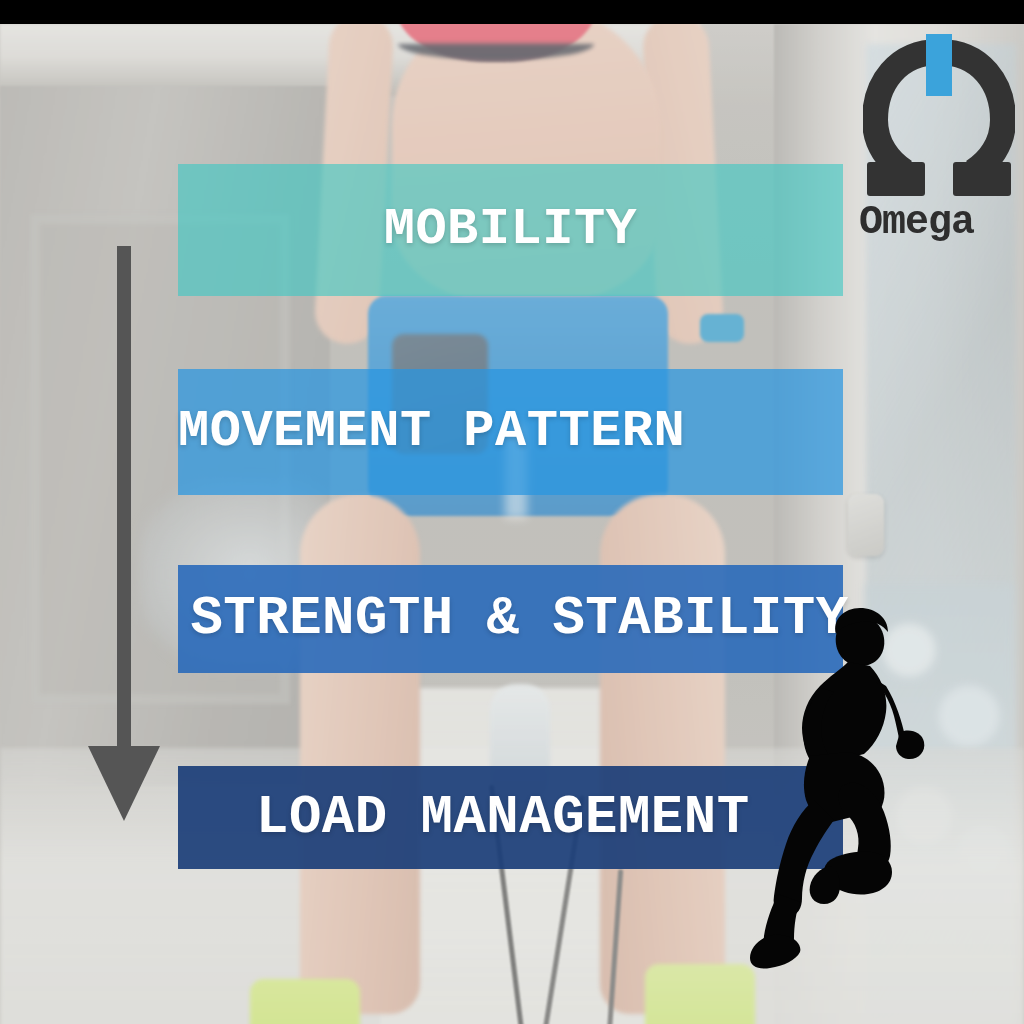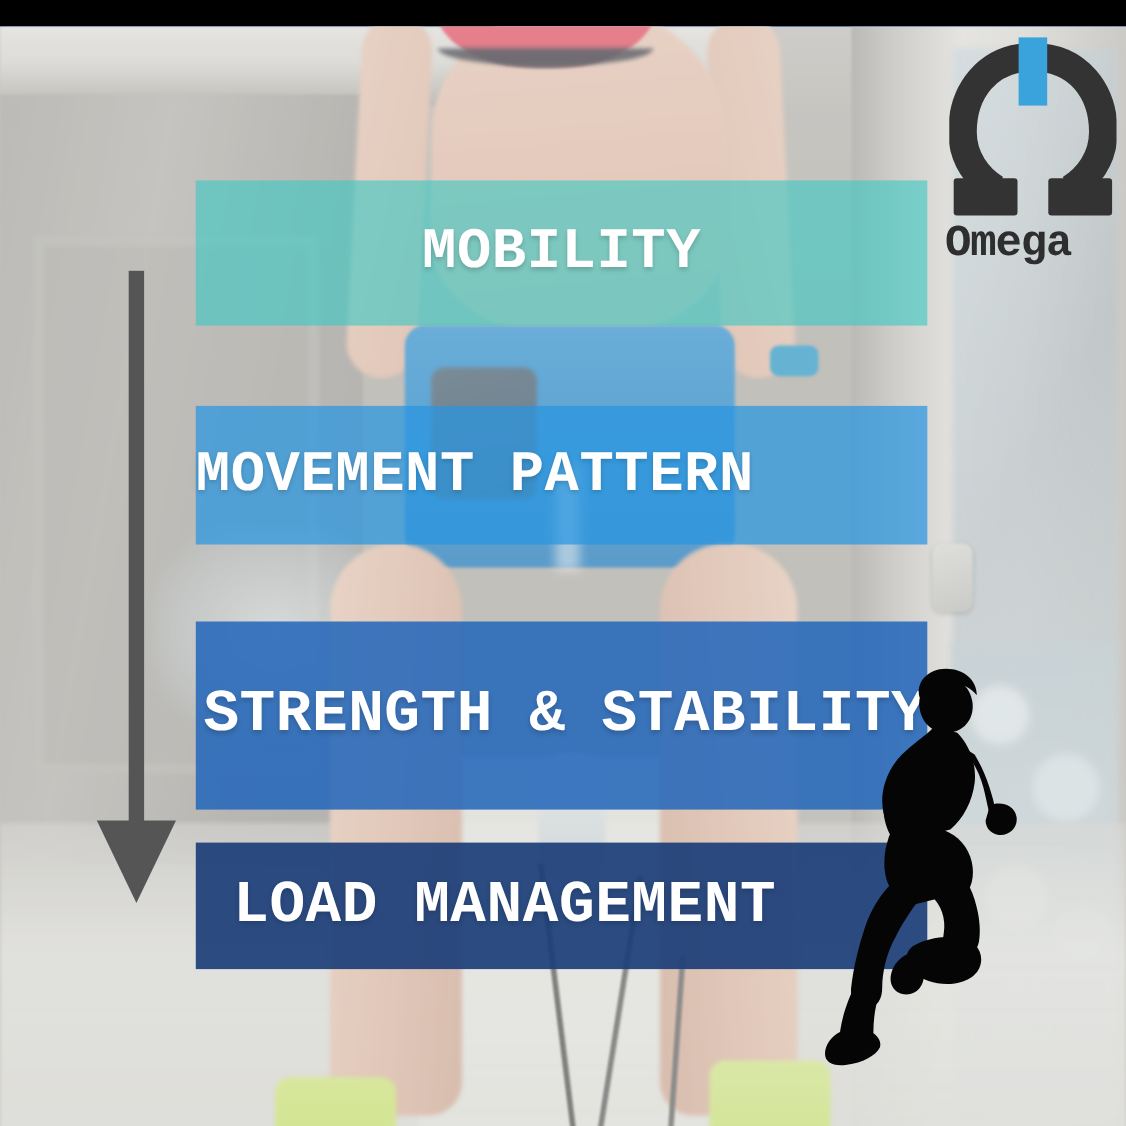--- a/index.html
+++ b/index.html
@@ -196,30 +196,30 @@
   #bar-mobility .bar-label{font-size:52px;}
 
   #bar-movement{
     left:178px;top:345px;width:665px;height:126px;
     background:rgba(40,150,224,.72);
     justify-content:flex-start;box-sizing:border-box;
   }
   #bar-movement .bar-label{font-size:52px;}
 
   #bar-strength{
-    left:178px;top:541px;width:665px;height:171px;
+    left:178px;top:541px;width:665px;height:108px;
     background:rgba(38,104,186,.88);
-    justify-content:flex-end;padding-left:18px;box-sizing:border-box;
+    justify-content:center;padding-left:18px;box-sizing:border-box;
   }
   #bar-strength .bar-label{font-size:54px;}
 
   #bar-load{
-    left:178px;top:742px;width:665px;height:115px;
+    left:178px;top:742px;width:665px;height:103px;
     background:rgba(27,62,120,.92);
-    justify-content:flex-start;padding-left:34px;box-sizing:border-box;
+    justify-content:flex-start;padding-left:78px;box-sizing:border-box;
   }
   #bar-load .bar-label{font-size:54px;}
 
   
   .logo{position:absolute;left:855px;top:8px;width:170px;height:250px;}
   .logo-mark{position:absolute;left:8px;top:0;width:152px;height:172px;}
   .logo-text{
     position:absolute;left:4px;top:172px;width:166px;
     color:#2e2e2e;font-weight:700;font-size:40px;line-height:.94;
     letter-spacing:-1px;

